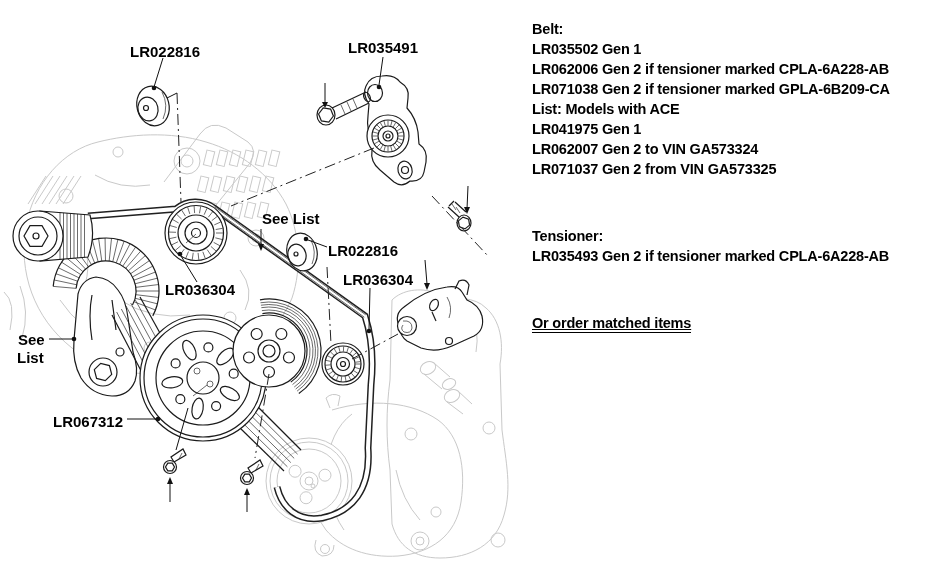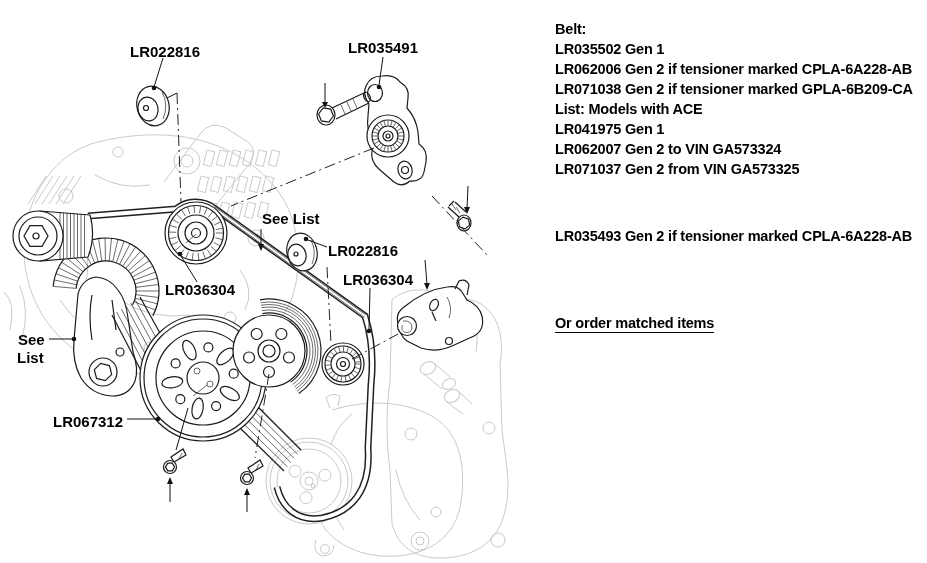--- a/index.html
+++ b/index.html
@@ -13,26 +13,26 @@
   .dkf{stroke:#1b1b1b;fill:#fff;stroke-width:1.2;}
   .thin{stroke:#1b1b1b;fill:none;stroke-width:0.65;}
   .beltO{stroke:#202020;stroke-width:7;fill:none;}
   .beltI{stroke:#ffffff;stroke-width:4;fill:none;}
   .ldr{stroke:#111;stroke-width:1;fill:none;}
   .dd{stroke:#222;stroke-width:1;fill:none;stroke-dasharray:11 4 2 4;}
   .dot{fill:#111;stroke:none;}
   .lbl{font-family:"Liberation Sans",sans-serif;font-weight:bold;font-size:15px;fill:#000;}
   
   .notes{position:absolute;left:532px;top:0;width:394px;height:563px;}
-  .nblock{position:absolute;left:0;margin-left:23px;}
+  .nblock{position:absolute;left:0;}
   .nline{font-weight:bold;font-size:14.5px;line-height:20px;letter-spacing:-0.2px;
          color:#000;white-space:nowrap;}
   .nline-t{line-height:19.5px;}
   .order-note{display:inline-block;font-weight:bold;font-size:14.5px;letter-spacing:-0.2px;
-         color:#000;border-bottom:1.6px solid #000;padding-bottom:1px;white-space:nowrap;}
+         color:#000;border-bottom:1.6px solid #000;padding-bottom:1px;white-space:nowrap;text-decoration:underline;}
 </style>
 </head>
 <body>
 
 <div class="canvas">
 
 <svg width="530" height="563" viewBox="0 0 530 563">
 
   <g id="alt-lg" class="lg">
     <path class="lgf" d="M98,142 C64,150 34,182 26,226 C18,272 34,318 72,348 C108,376 162,380 204,368 C246,356 278,332 292,298 C302,268 300,232 286,204 C270,174 240,152 206,142 C170,131 130,134 98,142 Z"></path>
@@ -478,20 +478,21 @@
     <div class="nline">Belt:</div>
     <div class="nline">LR035502 Gen 1</div>
     <div class="nline">LR062006 Gen 2 if tensioner marked CPLA-6A228-AB</div>
     <div class="nline">LR071038 Gen 2 if tensioner marked GPLA-6B209-CA</div>
     <div class="nline">List: Models with ACE</div>
     <div class="nline">LR041975 Gen 1</div>
     <div class="nline">LR062007 Gen 2 to VIN GA573324</div>
     <div class="nline">LR071037 Gen 2 from VIN GA573325</div>
   </div>
   <div class="nblock" style="top:227px">
+    <div class="nline nline-t">Tensioner:</div>
     <div class="nline nline-t">LR035493 Gen 2 if tensioner marked CPLA-6A228-AB</div>
   </div>
   <div class="nblock" style="top:314px">
     <span class="order-note">Or order matched items</span>
   </div>
 </div>
 
 </div>
 
 </body></html>

